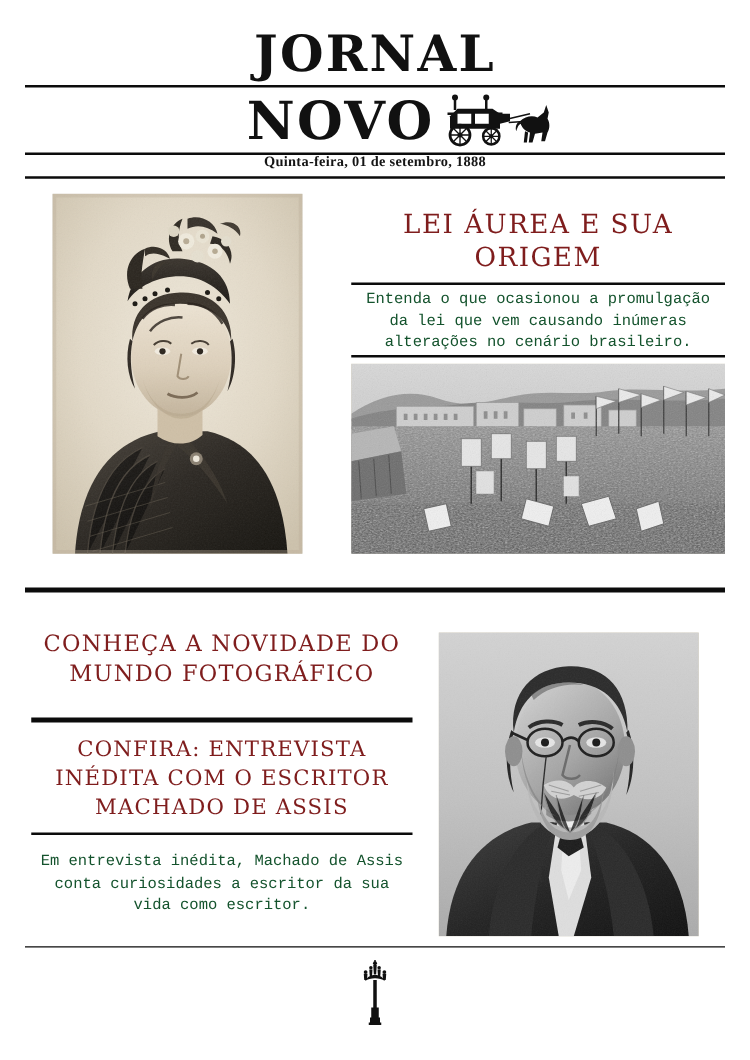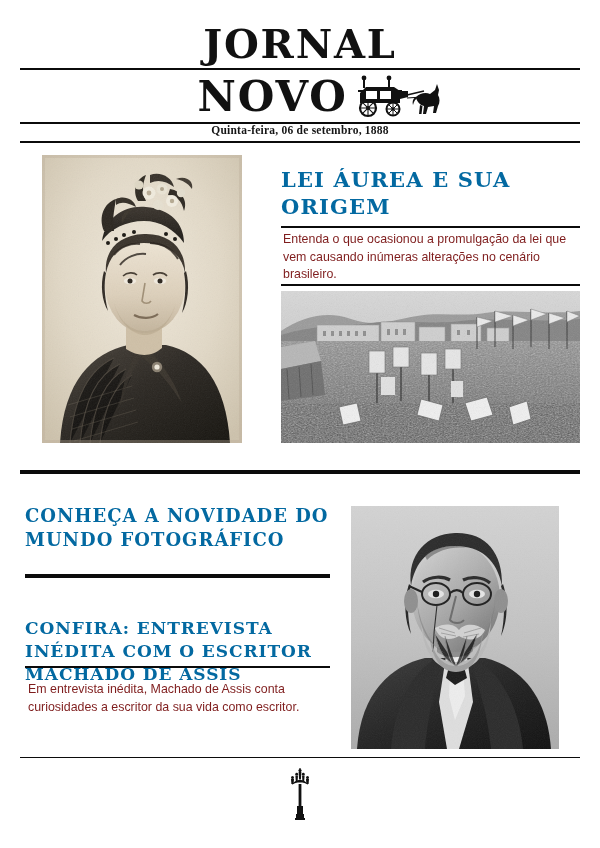--- a/index.html
+++ b/index.html
@@ -84,63 +84,63 @@
     text-align: center;
     font-size: 11.5px;
     letter-spacing: 0.02em;
     font-weight: 600;
     color: #151515;
   }
 
   
   .display-head {
     position: absolute;
-    text-align: left;
+    text-align: center;
     font-family: "DejaVu Serif", "Liberation Serif", serif;
-    font-weight: 700;
+    font-weight: 400;
     letter-spacing: 0.055em;
-    color: #0369a1;
+    color: #7f1d1d;
     text-transform: uppercase;
   }
 
   #lead-headline {
     left: 281px;
     width: 299px;
     top: 166px;
     font-size: 21px;
     line-height: 27px;
   }
 
   .body-copy {
     position: absolute;
-    font-family: Liberation Sans, sans-serif;
+    text-align: center;
+    font-family: Liberation Mono, monospace;
     font-size: 12.4px;
     line-height: 17.5px;
-    color: #7f1d1d;
+    color: #14532d;
   }
   #lead-deck {
     left: 283px;
     width: 295px;
     top: 231px;
   }
 
   #photo-section-head {
     left: 25px;
     width: 305px;
     top: 504px;
     font-size: 18px;
     line-height: 24px;
   }
   #interview-head {
     left: 25px;
     width: 305px;
     top: 589px;
     font-size: 17px;
     line-height: 23px;
-    margin-top: 28px;
   }
   #interview-deck {
     left: 28px;
     width: 299px;
     top: 681px;
   }
 
   
   .photo {
     position: absolute;
@@ -212,21 +212,21 @@
 
           <path d="M66 22 C63 23 62 27 63 30 C64 27 65 24 67 24 Z"></path>
         </g>
       </svg>
     </span>
 
   </div>
 
   <div class="rule rule-medium" style="left:20px; width:560px; top:122px;"></div>
 
-  <div class="masthead-date">Quinta-feira, 06 de setembro, 1888</div>
+  <div class="masthead-date">Quinta-feira, 01 de setembro, 1888</div>
 
   <div class="rule rule-medium" style="left:20px; width:560px; top:141px;"></div>
 
   <div class="photo" style="left:42px; top:155px; width:200px; height:288px;">
     <svg viewBox="0 0 200 288" preserveAspectRatio="xMidYMid slice" xmlns="http://www.w3.org/2000/svg">
       <defs>
         <radialGradient id="sepiaBg" cx="50%" cy="42%" r="72%">
           <stop offset="0%" stop-color="#efe8da"></stop>
           <stop offset="55%" stop-color="#e2d9c7"></stop>
           <stop offset="100%" stop-color="#cdc2ac"></stop>

